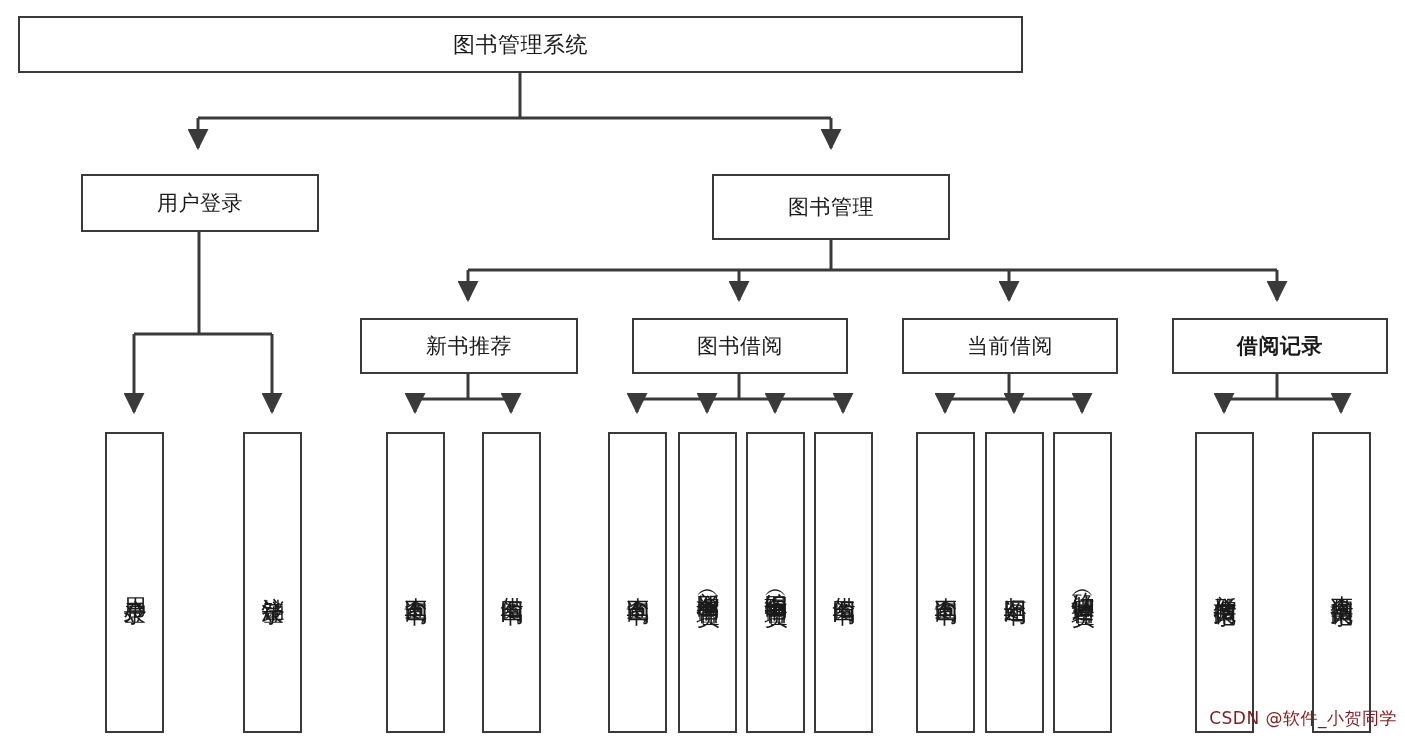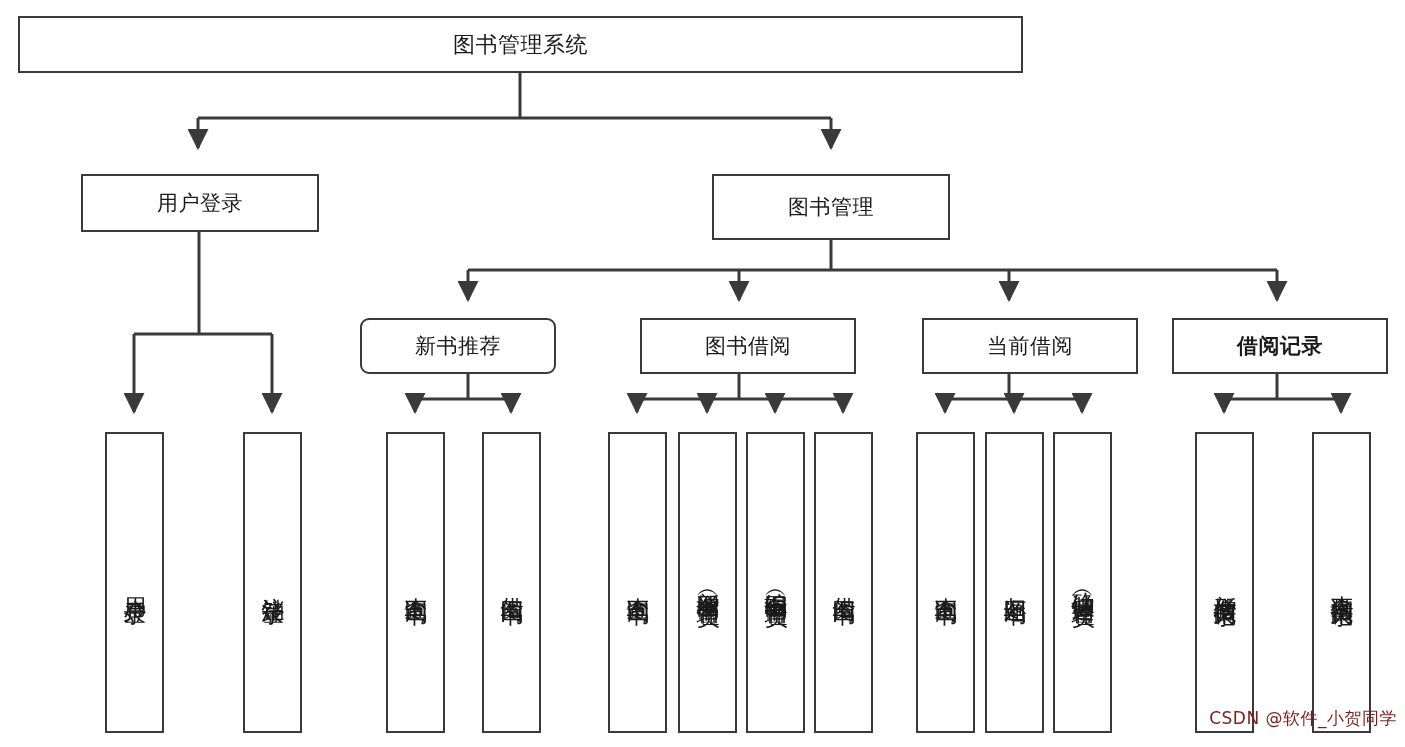--- a/index.html
+++ b/index.html
@@ -129,27 +129,27 @@
     <span class="node-label">图书管理系统</span>
   </div>
 
   <div class="node horizontal" style="left:81px; top:174px; width:238px; height:58px;">
     <span class="node-label">用户登录</span>
   </div>
   <div class="node horizontal" style="left:712px; top:174px; width:238px; height:66px;">
     <span class="node-label">图书管理</span>
   </div>
 
-  <div class="node horizontal" style="left:360px; top:318px; width:196px; height:56px;border-radius:9px;">
+  <div class="node horizontal" style="left:360px; top:318px; width:218px; height:56px;">
     <span class="node-label">新书推荐</span>
   </div>
-  <div class="node horizontal" style="left:632px; top:318px; width:216px; height:56px;margin-left:8px;">
+  <div class="node horizontal" style="left:632px; top:318px; width:216px; height:56px;">
     <span class="node-label">图书借阅</span>
   </div>
-  <div class="node horizontal" style="left:922px; top:318px; width:216px; height:56px;">
+  <div class="node horizontal" style="left:902px; top:318px; width:216px; height:56px;">
     <span class="node-label">当前借阅</span>
   </div>
   <div class="node horizontal" style="left:1172px; top:318px; width:216px; height:56px;font-weight:bold;">
     <span class="node-label">借阅记录</span>
   </div>
 
   <div class="node vertical" style="left:105px; top:432px; width:59px; height:301px;">
     <span class="node-label">用户登录</span>
   </div>
   <div class="node vertical" style="left:243px; top:432px; width:59px; height:301px;">

